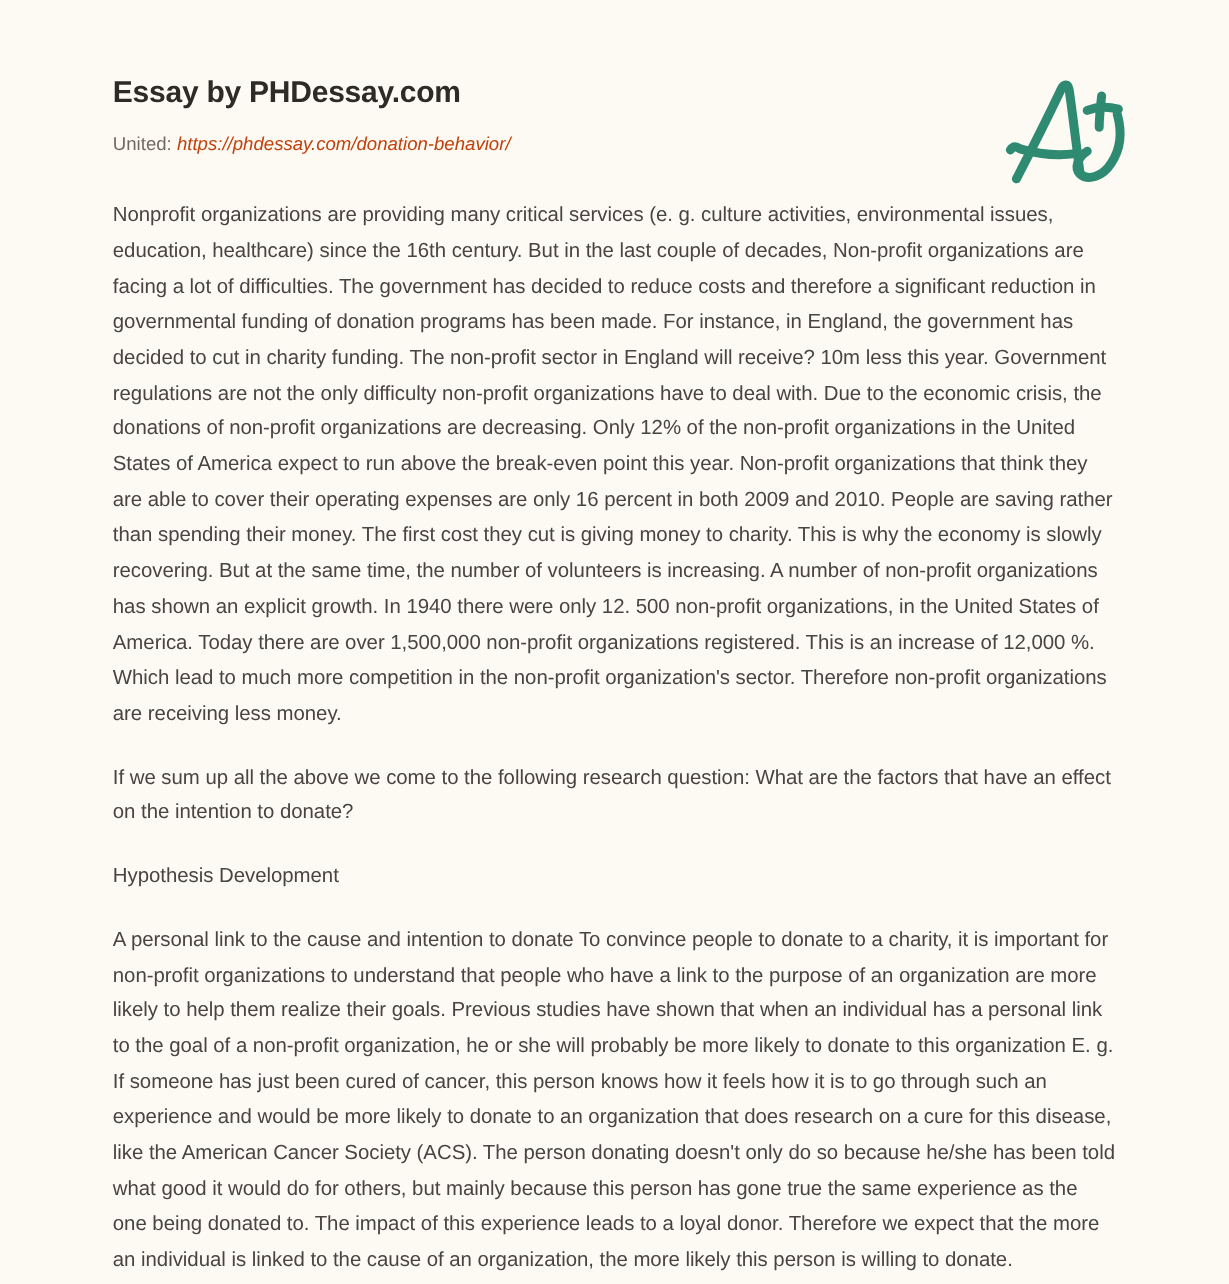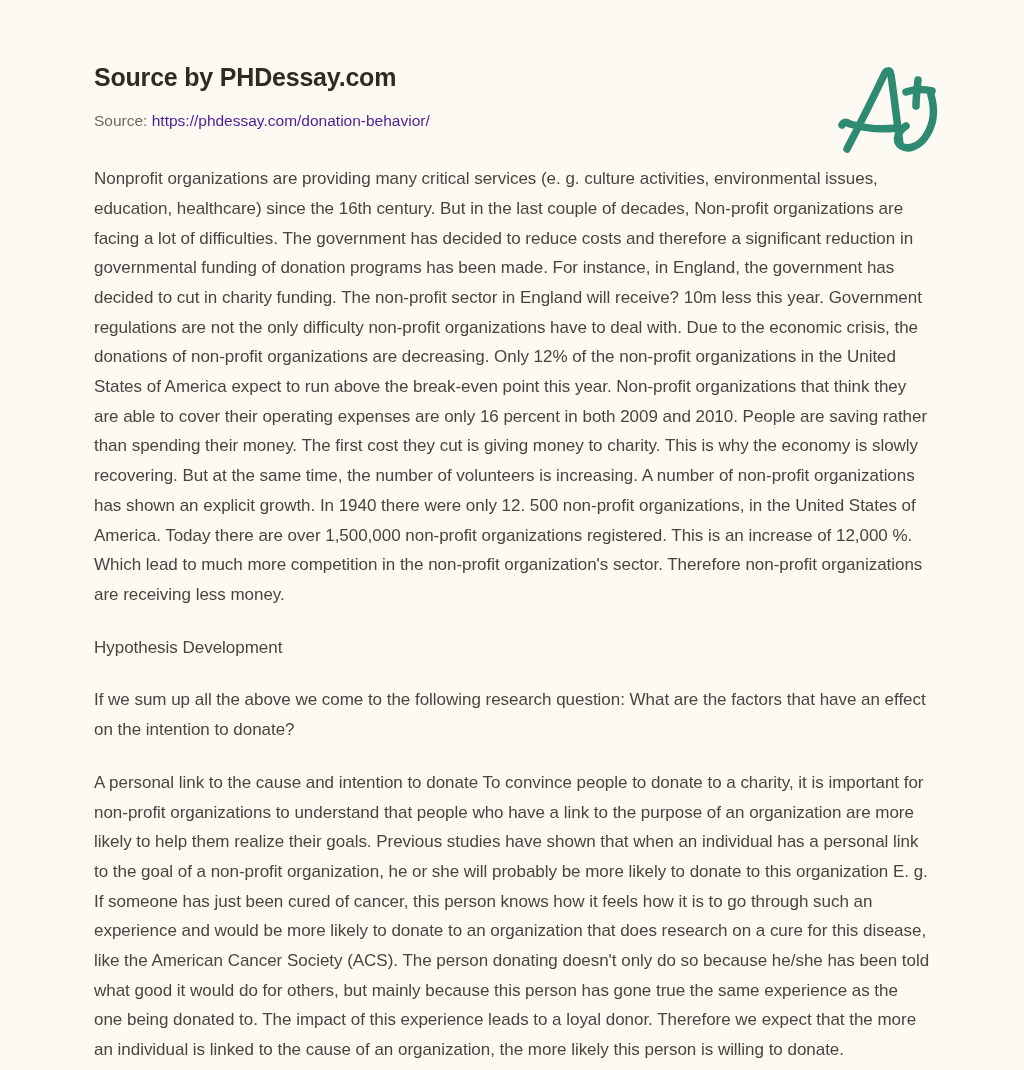--- a/index.html
+++ b/index.html
@@ -54,22 +54,23 @@
     color: #6f6a64;
     line-height: 1.3;
     white-space: nowrap;
   }
 
   .source-label {
     color: #6f6a64;
   }
 
   .source-url {
-    color: #4c1d95;
+    color: #c2410c;
     text-decoration: none;
+    font-style: italic;
   }
 
   .logo {
     position: absolute;
     right: 78px;
     top: 62px;
     width: 110px;
     height: 96px;
   }
 
@@ -108,23 +109,23 @@
     margin-bottom: 0;
   }
 </style>
 </head>
 <body>
 
 <div class="page">
 
   <div class="header">
     <div class="header-left">
-      <div class="byline">Source by PHDessay.com</div>
+      <div class="byline">Essay by PHDessay.com</div>
       <div class="source-line">
-        <span class="source-label">Source:</span>
+        <span class="source-label">United:</span>
         <a class="source-url" href="#">https://phdessay.com/donation-behavior/</a>
       </div>
     </div>
 
     <div class="logo">
       <svg viewBox="0 0 110 96" xmlns="http://www.w3.org/2000/svg" fill="none" stroke="#2f8a72" stroke-width="7.5" stroke-linecap="round" stroke-linejoin="round">
 
         <path d="M11 87 C 24 62, 38 34, 48 13 C 50 8, 54 7, 55 13 C 58 34, 61 60, 64 82"></path>
 
         <path d="M6 63 C 9 58, 12 61, 14 62 C 28 66, 45 68, 60 66"></path>
@@ -134,19 +135,19 @@
         <path d="M82 18 C 81 27, 80 36, 80 44"></path>
 
         <path d="M95 33 C 99 47, 98 62, 90 74 C 83 85, 71 89, 64 83 C 59 78, 62 69, 70 64"></path>
       </svg>
     </div>
   </div>
 
 
   <div class="body-content">
     <p class="para">Nonprofit organizations are providing many critical services (e. g. culture activities, environmental issues, education, healthcare) since the 16th century. But in the last couple of decades, Non-profit organizations are facing a lot of difficulties. The government has decided to reduce costs and therefore a significant reduction in governmental funding of donation programs has been made.  For instance, in England, the government has decided to cut in charity funding. The non-profit sector in England will receive? 10m less this year. Government regulations are not the only difficulty non-profit organizations have to deal with. Due to the economic crisis, the donations of non-profit organizations are decreasing. Only 12% of the non-profit organizations in the United States of America expect to run above the break-even point this year. Non-profit organizations that think they are able to cover their operating expenses are only 16 percent in both 2009 and 2010. People are saving rather than spending their money. The first cost they cut is giving money to charity. This is why the economy is slowly recovering. But at the same time, the number of volunteers is increasing. A number of non-profit organizations has shown an explicit growth. In 1940 there were only 12. 500 non-profit organizations, in the United States of America. Today there are over 1,500,000 non-profit organizations registered. This is an increase of 12,000 %. Which lead to much more competition in the non-profit organization's sector. Therefore non-profit organizations are receiving less money.</p>
+    <p class="para">If we sum up all the above we come to the following research question: What are the factors that have an effect on the intention to donate?</p>
     <p class="para">Hypothesis Development</p>
-    <p class="para">If we sum up all the above we come to the following research question: What are the factors that have an effect on the intention to donate?</p>
     <p class="para">A personal link to the cause and intention to donate To convince people to donate to a charity, it is important for non-profit organizations to understand that people who have a link to the purpose of an organization are more likely to help them realize their goals. Previous studies have shown that when an individual has a personal link to the goal of a non-profit organization, he or she will probably be more likely to donate to this organization E. g. If someone has just been cured of cancer, this person knows how it feels how it is to go through such an experience and would be more likely to donate to an organization that does research on a cure for this disease, like the American Cancer Society (ACS). The person donating doesn't only do so because he/she has been told what good it would do for others, but mainly because this person has gone true the same experience as the one being donated to. The impact of this experience leads to a loyal donor. Therefore we expect that the more an individual is linked to the cause of an organization, the more likely this person is willing to donate.</p>
 
   </div>
 
 </div>
 
 </body></html>

